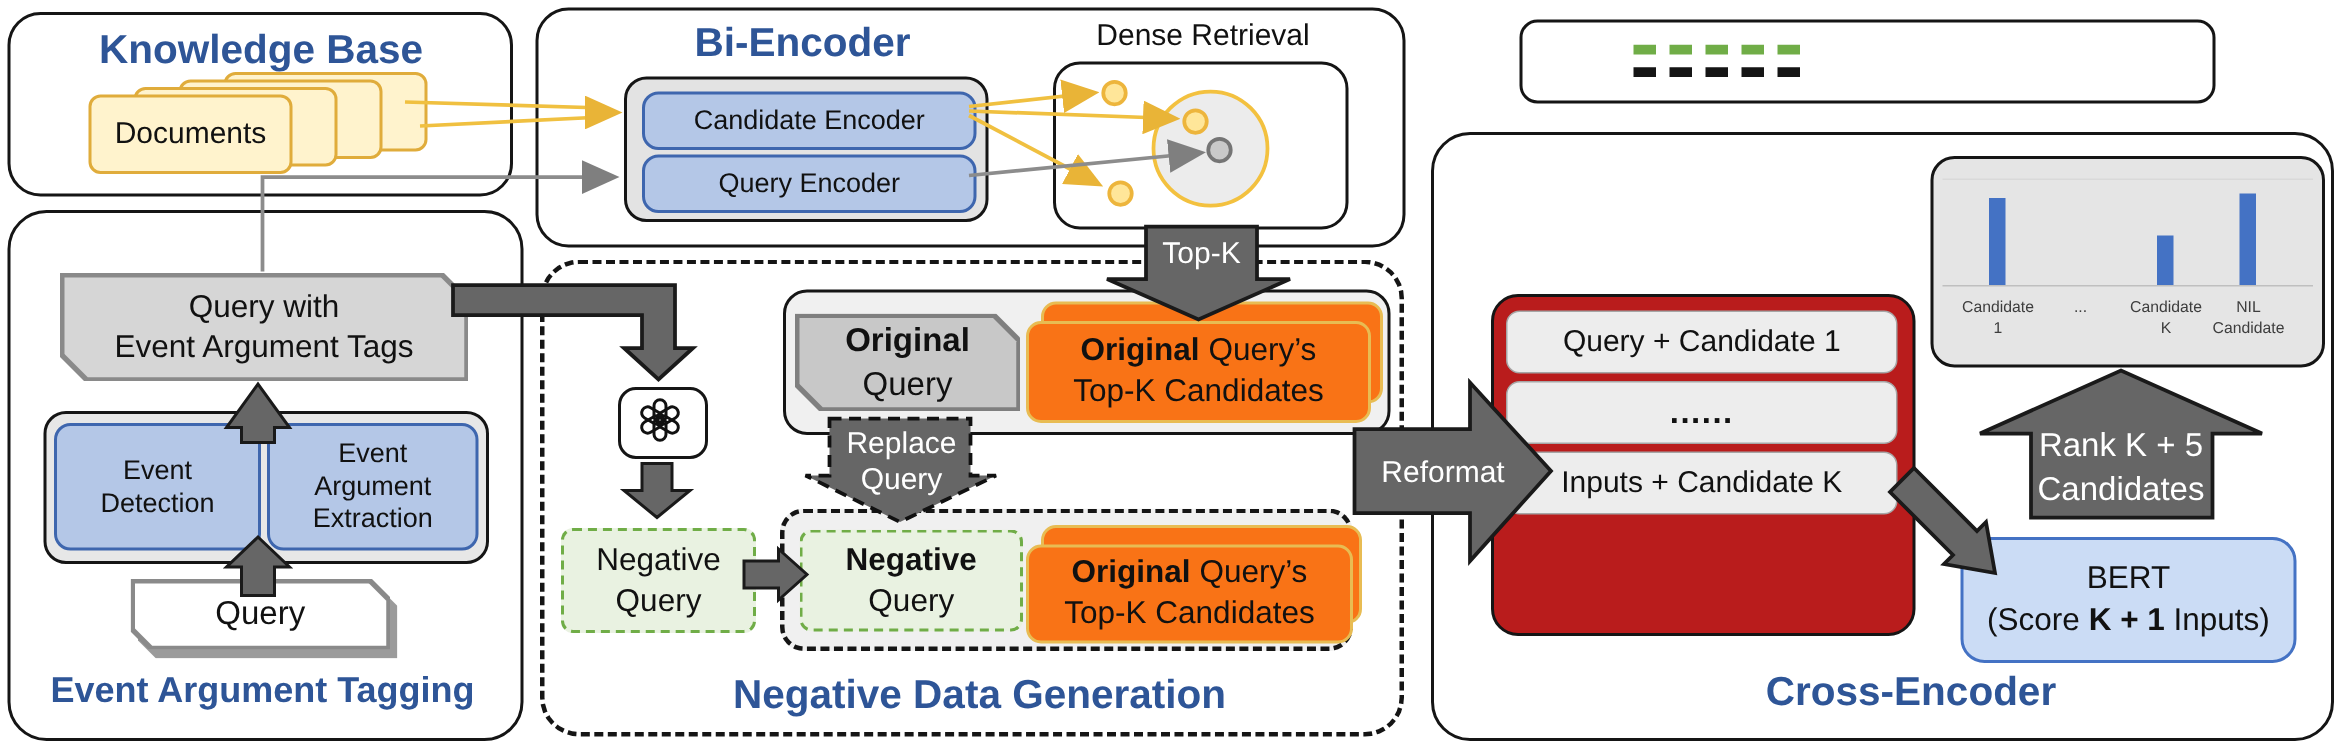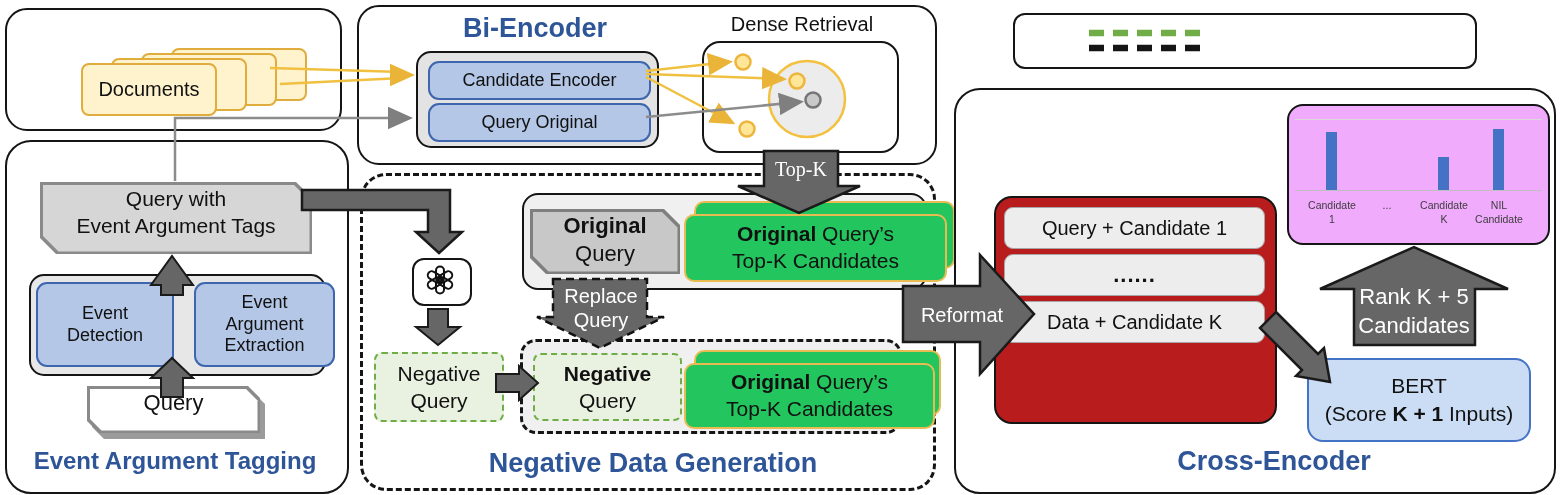--- a/index.html
+++ b/index.html
@@ -6,46 +6,47 @@
   #canvas{position:relative;width:1562px;height:495px;background:#fff;
           font-family:"Liberation Sans",sans-serif;overflow:hidden;color:#111;}
   .abs{position:absolute;}
   .box{position:absolute;border:2.5px solid #151515;background:#fff;border-radius:24px;}
   .sec-title{position:absolute;color:#2E5597;font-weight:bold;font-size:27px;white-space:nowrap;}
   .ctr{transform:translateX(-50%);}
   .gray-cont{position:absolute;background:#E7E7E7;border:2.5px solid #151515;border-radius:15px;}
   .blue-box{position:absolute;background:#B4C7E7;border:2px solid #3E66AE;border-radius:11px;
             display:flex;align-items:center;justify-content:center;text-align:center;
             font-size:18px;line-height:1.22;}
-  .doc-card{position:absolute;width:132px;height:49px;background:#FFF3CD;border:2px solid #E0AC3B;border-radius:8px;margin-left:22px;}
-  .ycard{position:absolute;background:#22c55e;border:2.5px solid #E8BC53;border-radius:10px;padding-left:33px;}
+  .doc-card{position:absolute;width:132px;height:49px;background:#FFF3CD;border:2px solid #E0AC3B;border-radius:8px;}
+  .ycard{position:absolute;background:#f97316;border:2.5px solid #E8BC53;border-radius:10px;}
   .ycard-text{position:absolute;inset:0;display:flex;flex-direction:column;align-items:center;justify-content:center;
               font-size:21px;line-height:1.28;text-align:center;}
   .snip{clip-path:polygon(0 0,calc(100% - 16px) 0,100% 16px,100% 100%,16px 100%,0 calc(100% - 16px));}
   .snip-sm{clip-path:polygon(0 0,calc(100% - 12px) 0,100% 12px,100% 100%,12px 100%,0 calc(100% - 12px));}
   .tag-outer{position:absolute;}
-  .tag-inner{position:absolute;inset:2.5px;display:flex;flex-direction:column;align-items:center;
+  .tag-inner{position:absolute;inset:2.5px;display:flex;flex-direction:column;align-items:center;justify-content:center;
              text-align:center;font-size:21px;line-height:1.3;}
   .green-dash{position:absolute;background:#E9F2E1;border:2.5px dashed #70AD47;border-radius:8px;
               display:flex;flex-direction:column;align-items:center;justify-content:center;
               font-size:21px;line-height:1.3;text-align:center;}
   .row{position:absolute;left:8px;width:259px;height:40px;background:#EDEDED;border:1.5px solid #A6A6A6;border-radius:9px;
        display:flex;flex-direction:column;align-items:center;justify-content:center;font-size:20px;line-height:1.25;}
   .arrow-label{position:absolute;color:#fff;font-size:20px;white-space:nowrap;text-align:center;line-height:1.22;}
   .b{font-weight:bold;}
   .xlab{position:absolute;width:74px;text-align:center;font-size:10.5px;line-height:1.3;color:#3d3d3d;}
   svg{display:block;}
   #overlay{position:absolute;left:0;top:0;pointer-events:none;}
 </style>
 </head>
 <body>
 
 <div id="canvas">
 
   <div class="box" style="left:5px;top:8px;width:333px;height:119px;border-radius:22px;">
+    <div class="sec-title ctr" style="left:167px;top:8px;">Knowledge Base</div>
     <div class="doc-card" style="left:142px;top:38px;"></div>
     <div class="doc-card" style="left:112px;top:43px;"></div>
     <div class="doc-card" style="left:82px;top:48px;"></div>
     <div class="doc-card" style="left:52px;top:53px;display:flex;align-items:center;justify-content:center;font-size:20px;">
       <span>Documents</span>
     </div>
   </div>
 
   <div class="box" style="left:5px;top:140px;width:340px;height:350px;border-radius:26px;">
     <div class="sec-title ctr" style="left:168px;top:305px;font-size:24px;">Event Argument Tagging</div>
@@ -54,41 +55,41 @@
       <div class="tag-inner snip" style="background:#D6D6D6;">
         <div>Query with</div>
         <div>Event Argument Tags</div>
       </div>
     </div>
 
     <div class="gray-cont" style="left:22px;top:132px;width:293px;height:98px;">
       <div class="blue-box" style="left:5px;top:6px;width:138px;height:85px;padding:0 4px;box-sizing:border-box;">
         <span>Event Detection</span>
       </div>
-      <div class="blue-box" style="left:163px;top:6px;width:141px;height:85px;padding:0 9px;box-sizing:border-box;">
+      <div class="blue-box" style="left:147px;top:6px;width:141px;height:85px;padding:0 9px;box-sizing:border-box;">
         <span>Event Argument Extraction</span>
       </div>
     </div>
 
     <div class="tag-outer snip-sm" style="left:85px;top:250px;width:173px;height:47px;background:#9B9B9B;"></div>
     <div class="tag-outer snip-sm" style="left:80px;top:244px;width:173px;height:47px;background:#8A8A8A;">
       <div class="tag-inner snip-sm" style="background:#FFFFFF;font-size:22px;">
         <div>Query</div>
       </div>
     </div>
   </div>
 
   <div class="box" style="left:357px;top:5px;width:576px;height:156px;border-radius:22px;">
     <div class="sec-title ctr" style="left:176px;top:6px;">Bi-Encoder</div>
     <div class="gray-cont" style="left:57px;top:44px;width:239px;height:93px;background:#E3E3E3;">
       <div class="blue-box" style="left:10px;top:8px;width:219px;height:35px;">
         <span>Candidate Encoder</span>
       </div>
       <div class="blue-box" style="left:10px;top:50px;width:219px;height:35px;">
-        <span>Query Original</span>
+        <span>Query Encoder</span>
       </div>
     </div>
     <div class="abs ctr" style="left:443px;top:6px;font-size:20px;white-space:nowrap;">Dense Retrieval</div>
     <div class="abs" style="left:343px;top:34px;width:193px;height:108px;border:2.5px solid #151515;border-radius:18px;"></div>
   </div>
 
   <div class="box" style="left:1013px;top:13px;width:460px;height:52px;border-radius:12px;">
     <svg width="230" height="52" style="position:absolute;left:0;top:0;">
       <line x1="74" y1="18" x2="186" y2="18" stroke="#70AD47" stroke-width="6.5" stroke-dasharray="15 9"></line>
       <line x1="74" y1="33" x2="186" y2="33" stroke="#151515" stroke-width="6.5" stroke-dasharray="15 9"></line>
@@ -163,30 +164,30 @@
     <div class="sec-title ctr" style="left:318px;top:356px;">Cross-Encoder</div>
 
     <div class="abs" style="left:38px;top:106px;width:279px;height:224px;background:#b91c1c;border:2.5px solid #151515;border-radius:18px;">
       <div class="row" style="top:9px;">
           <span>Query + Candidate 1</span>
         </div>
       <div class="row" style="top:56px;font-weight:bold;font-size:22px;letter-spacing:1px;">
           <span>......</span>
         </div>
       <div class="row" style="top:103px;">
-          <span>Data + Candidate K</span>
+          <span>Inputs + Candidate K</span>
         </div>
     </div>
 
     <div class="abs" style="left:351px;top:268px;width:220px;height:80px;background:#CBDCF5;border:2.5px solid #4472C4;border-radius:16px;display:flex;flex-direction:column;align-items:center;justify-content:center;font-size:21px;line-height:1.35;text-align:center;">
       <div>BERT</div>
       <div><span>(Score </span><span class="b">K + 1</span><span> Inputs)</span></div>
     </div>
 
-    <div class="abs" style="left:331px;top:14px;width:259px;height:137px;background:#f0abfc;border:2.5px solid #151515;border-radius:16px;">
+    <div class="abs" style="left:331px;top:14px;width:259px;height:137px;background:#e5e5e5;border:2.5px solid #151515;border-radius:16px;">
       <div class="abs" style="left:6px;right:6px;top:13px;height:70px;border-top:1.5px solid #D9D9D9;border-bottom:1.5px solid #BFBFBF;">
         <div class="abs" style="left: 31px; bottom: 0px; width: 11px; background: rgb(68, 114, 196); height: 58px;"></div>
 
         <div class="abs" style="left: 143px; bottom: 0px; width: 11px; background: rgb(68, 114, 196); height: 33px;"></div>
         <div class="abs" style="left: 198px; bottom: 0px; width: 11px; background: rgb(68, 114, 196); height: 61px;"></div>
       </div>
       <div class="xlab" style="left:6px;top:93px;">
         <div>Candidate</div>
           <div>1</div>
       </div>
@@ -235,21 +236,21 @@
     <path d="M302,190 L450,190 L450,232 L462,232 L439,253 L416,232 L428,232 L428,210 L302,210 Z" fill="#666666" stroke="#1A1A1A" stroke-width="2.5"></path>
     <path d="M428,309 L448,309 L448,327 L460,327 L438,345 L416,327 L428,327 Z" fill="#666666" stroke="#1A1A1A" stroke-width="2"></path>
     <path d="M496,374 L519,374 L519,366 L538,383 L519,400 L519,392 L496,392 Z" fill="#666666" stroke="#1A1A1A" stroke-width="2"></path>
     <path d="M764,151 L838,151 L838,186 L860,186 L799,213 L738,186 L764,186 Z" fill="#666666" stroke="#1A1A1A" stroke-width="2.5"></path>
     <path d="M553,279 L647,279 L647,317 L664,317 L600,348 L537,317 L553,317 Z" fill="#666666" stroke="#111" stroke-width="2.5" stroke-dasharray="8 5"></path>
     <path d="M903,286 L980,286 L980,255 L1034,314 L980,374 L980,342 L903,342 Z" fill="#666666" stroke="#1A1A1A" stroke-width="2.5"></path>
     <path d="M1276,312 L1318,354 L1324,348 L1330,382 L1296,376 L1302,370 L1260,328 Z" fill="#666666" stroke="#1A1A1A" stroke-width="2.5"></path>
     <path d="M1354,345 L1354,289 L1320,289 L1414,247 L1508,289 L1475,289 L1475,345 Z" fill="#666666" stroke="#1A1A1A" stroke-width="2.5"></path>
   </svg>
 
-  <div class="arrow-label ctr" style="left:801px;top:157px;font-family:Liberation Serif, serif;">Top-K</div>
+  <div class="arrow-label ctr" style="left:801px;top:157px;">Top-K</div>
   <div class="arrow-label ctr" style="left:601px;top:284px;">
     <div>Replace</div>
     <div>Query</div>
   </div>
   <div class="arrow-label ctr" style="left:962px;top:303px;">Reformat</div>
   <div class="arrow-label ctr" style="left:1414px;top:283px;font-size:22px;line-height:1.3;">
     <div>Rank K + 5</div>
     <div>Candidates</div>
   </div>
 

